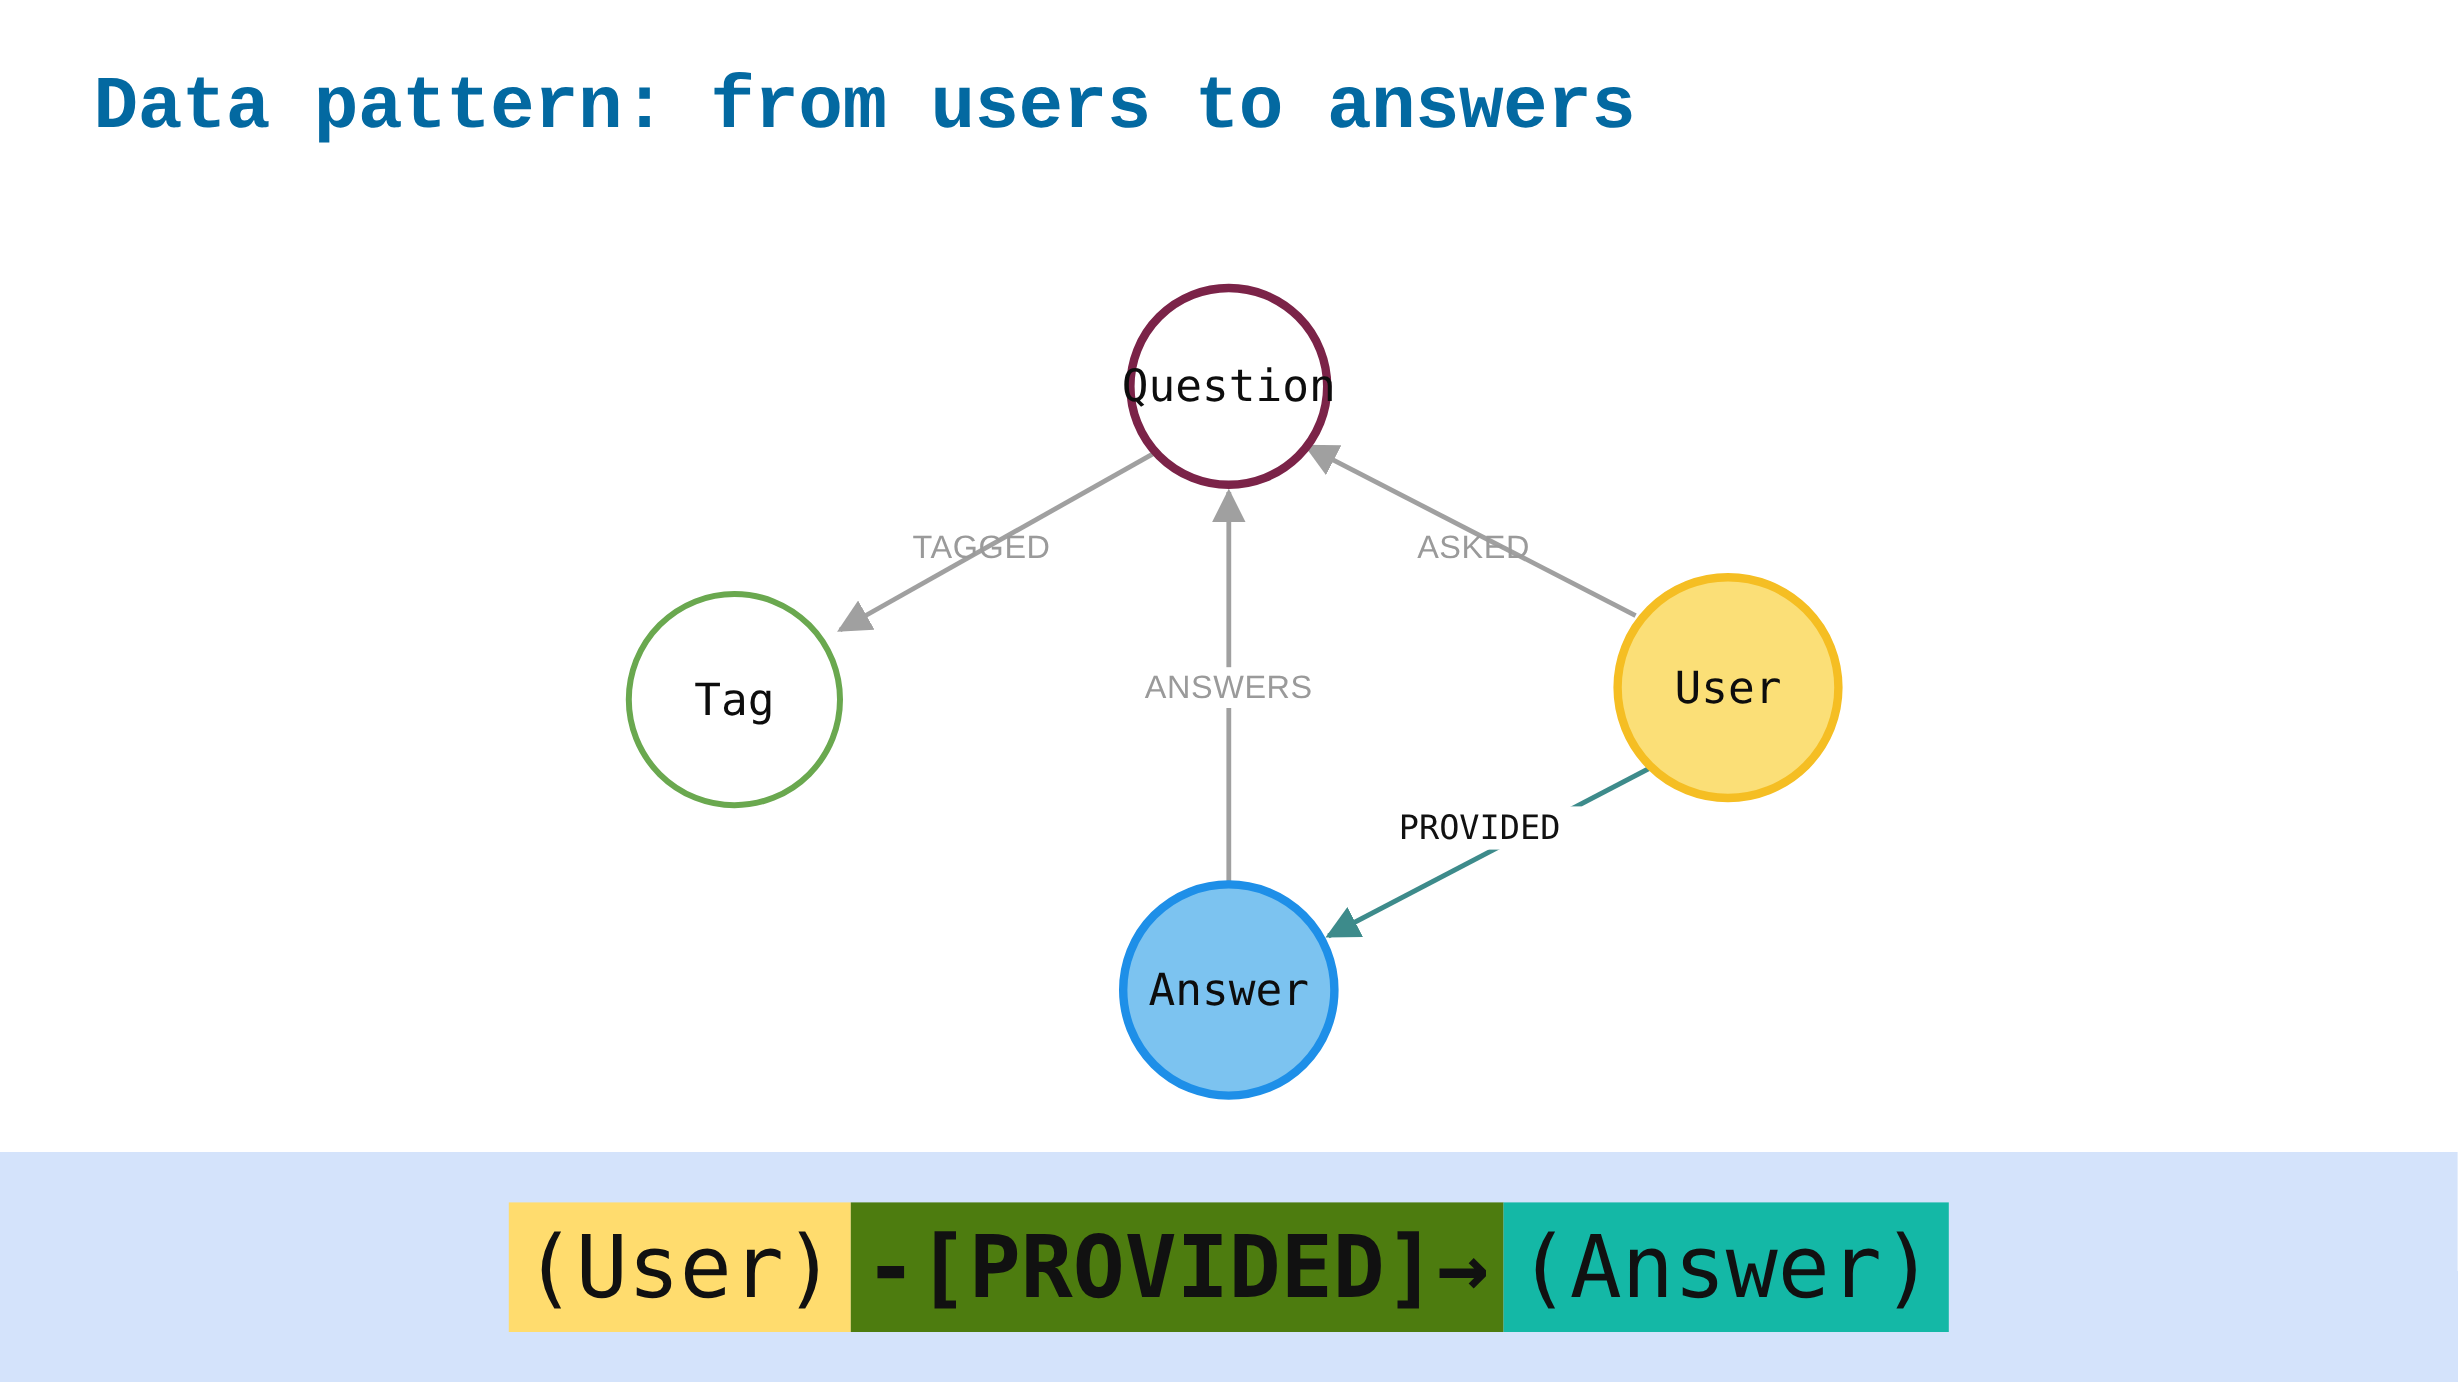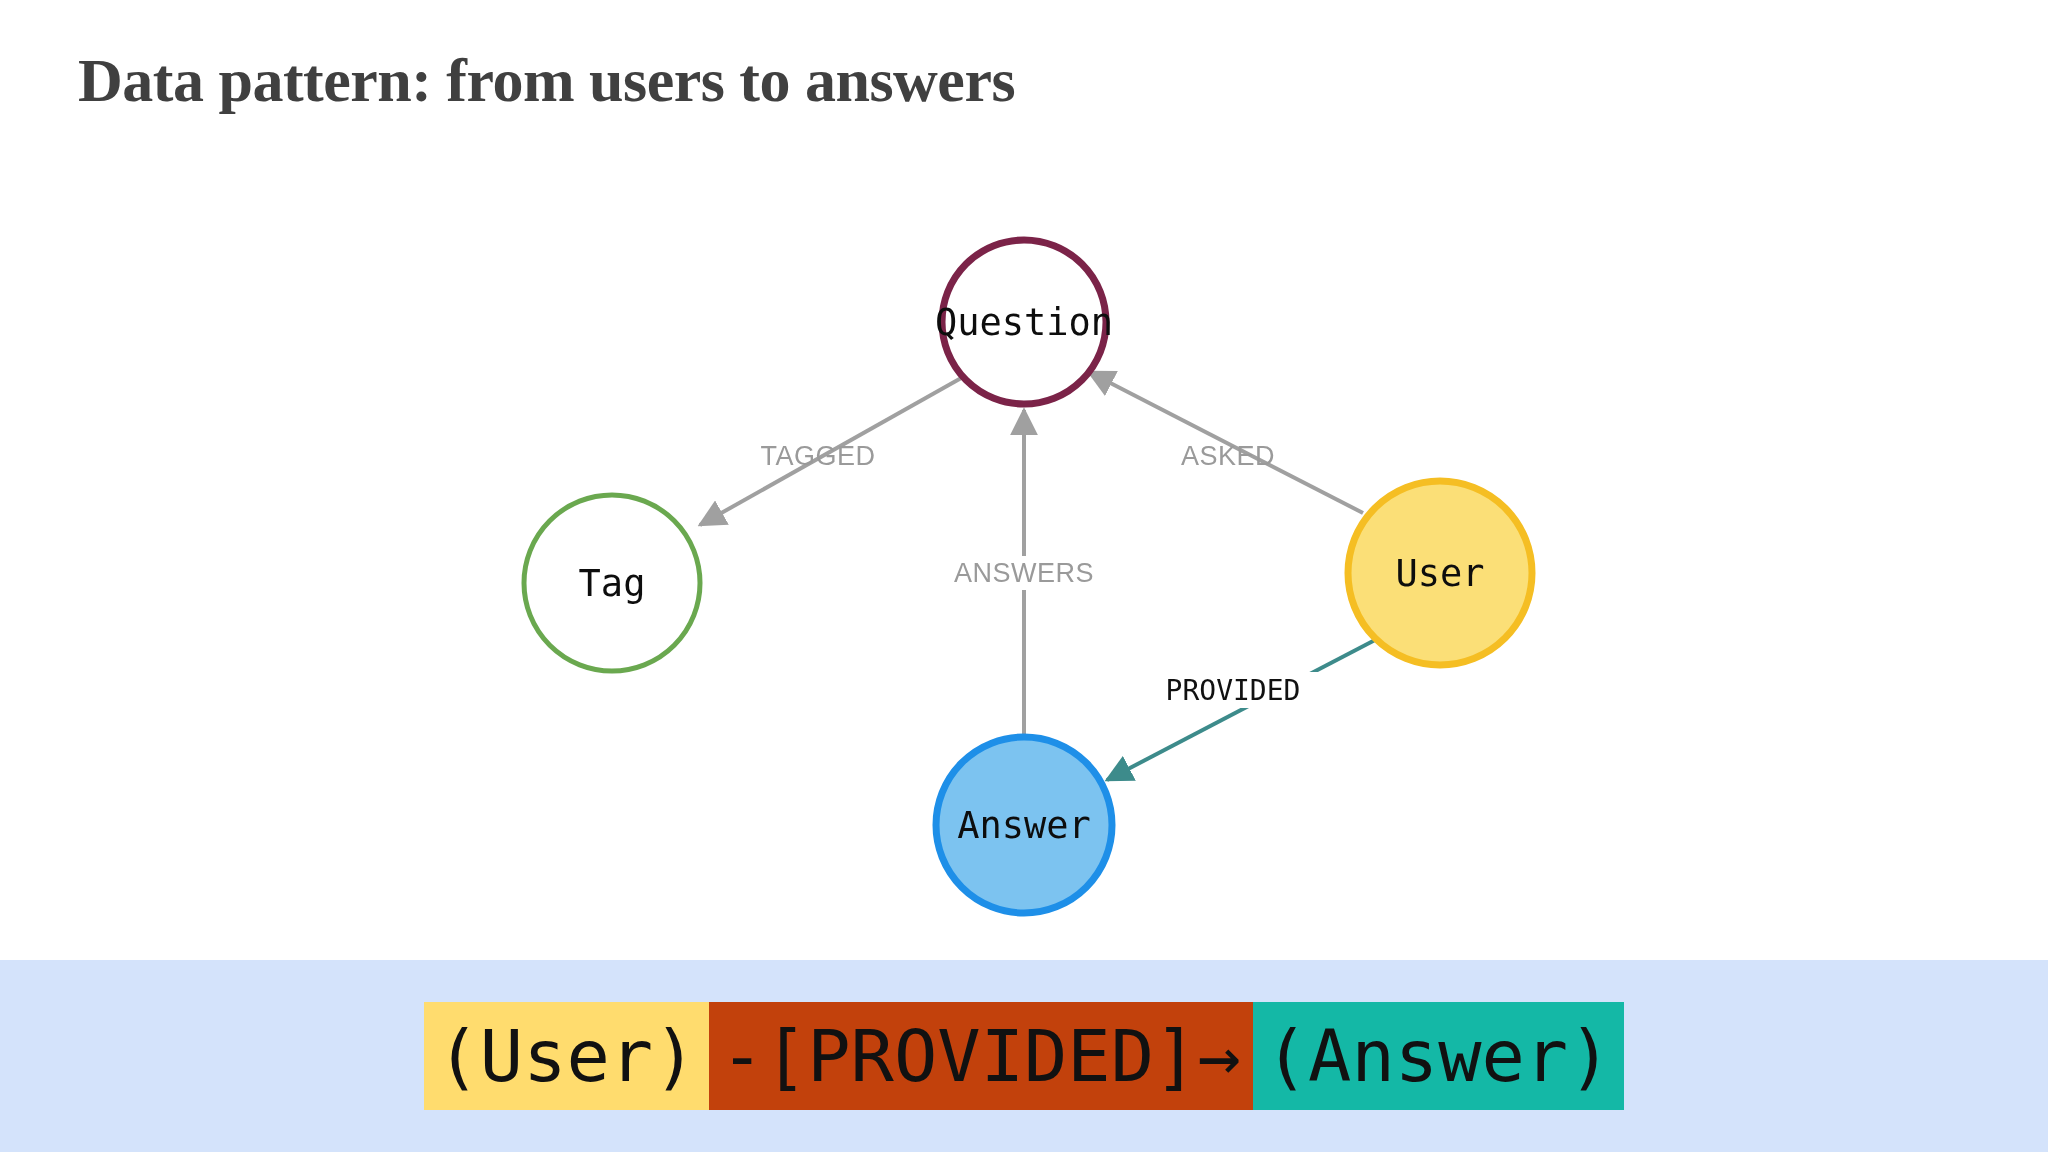--- a/index.html
+++ b/index.html
@@ -12,27 +12,27 @@
     height: 1152px;
     overflow: hidden;
     font-family: "Liberation Sans", sans-serif;
     position: relative;
   }
 
   
   #slide-title {
     position: absolute;
     left: 78px;
-    top: 42px;
-    font-family: Liberation Serif, serif;
+    top: 52px;
+    font-family: Liberation Mono, monospace;
     font-weight: bold;
     font-size: 62px;
     line-height: 76px;
     letter-spacing: -0.5px;
-    color: #404040;
+    color: #0369a1;
     white-space: nowrap;
   }
 
   
   #graph-canvas {
     position: absolute;
     left: 0;
     top: 0;
     width: 2048px;
     height: 960px;
@@ -87,21 +87,21 @@
     color: #111111;
     white-space: pre;
     display: flex;
     align-items: center;
   }
   #code-expression .seg {
     display: inline-block;
     padding: 6px 12px;
   }
   .hl-yellow { background: #ffdc6e; }
-  .hl-plain  { background: #c2410c; }
+  .hl-plain  { background: #4d7c0f; font-weight: bold; }
   .hl-blue   { background: #14b8a6; }
 </style>
 </head>
 <body>
 
 <div id="slide-title">Data pattern: from users to answers</div>
 
 <div id="graph-canvas">
   <svg id="graph-svg" viewBox="0 0 2048 960">
     <defs>

